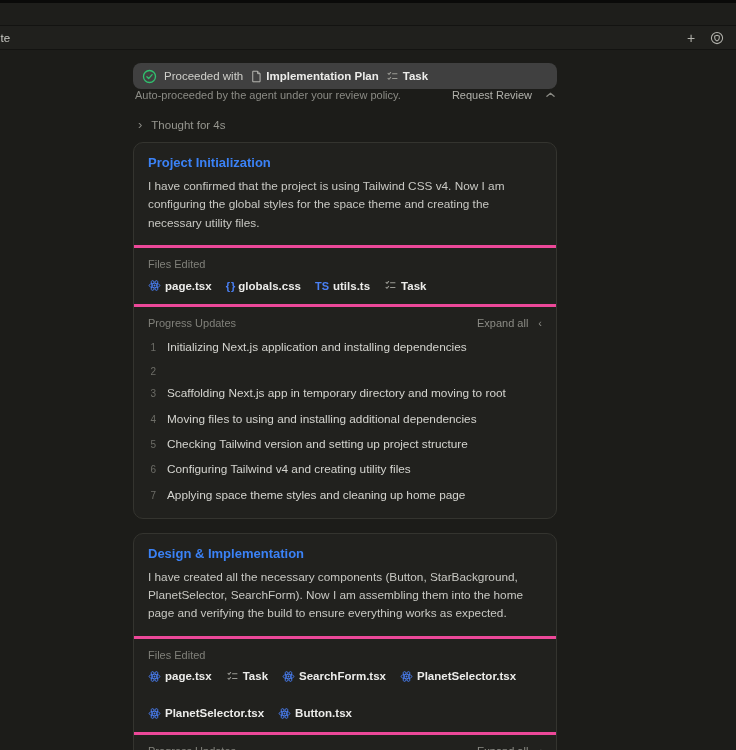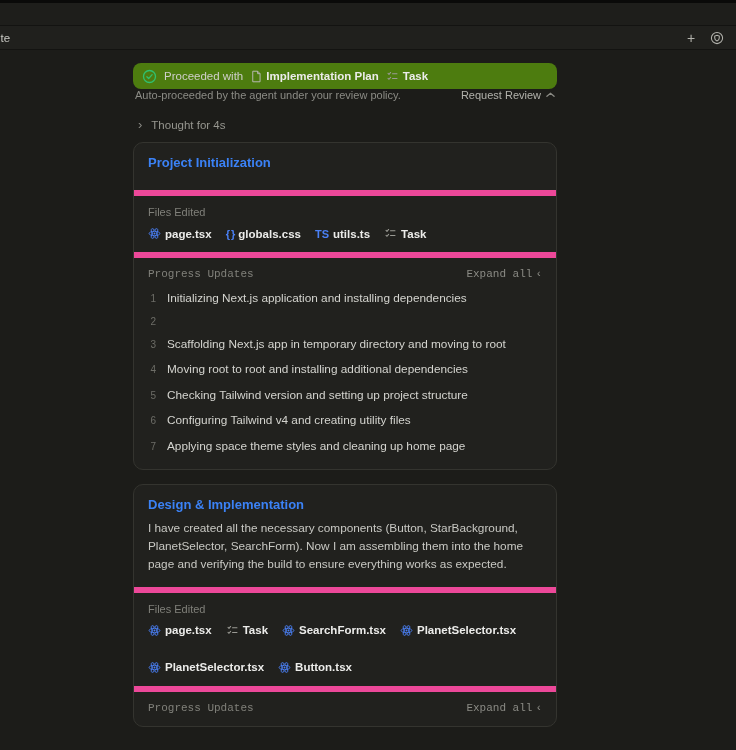--- a/index.html
+++ b/index.html
@@ -20,51 +20,51 @@
   .appbar .spacer { flex: 1; }
   .appbar .iconbtn {
     width: 18px; height: 18px; display: flex; align-items: center; justify-content: center;
     color: #b3b3ad; font-size: 14px; margin-left: 8px; cursor: pointer;
   }
   .main { padding-left: 133px; }
   .col { width: 424px; }
 
   
   .banner {
-    margin-top: 13px; height: 26px; background: #4d7c0f; border-radius: 8px;
+    margin-top: 13px; height: 26px; background: #404040; border-radius: 8px;
     display: flex; align-items: center; padding: 0 9px; gap: 7px;
   }
   .banner .prefix { font-size: 11.5px; color: #cfcfca; }
   .chip { display: flex; align-items: center; gap: 4px; font-size: 11.5px; font-weight: bold; color: #ececea; justify-content: center; }
   .banner-sub {
     margin-top: 0; display: flex; justify-content: space-between; align-items: center;
     font-size: 11px; color: #8b8b85; padding: 0 2px;
   }
-  .review { display: flex; align-items: center; gap: 5px; color: #b2b2ac; cursor: pointer; }
+  .review { display: flex; align-items: center; gap: 14px; color: #b2b2ac; cursor: pointer; }
 
   
   .thought {
     margin-top: 17px; display: flex; align-items: center; gap: 9px;
     font-size: 11.5px; color: #96968f; padding-left: 5px; cursor: pointer;
   }
   .thought .chev { font-size: 13px; color: #8a8a84; line-height: 1; }
 
   
   .card {
     margin-top: 11px; border: 1px solid #34342f; border-radius: 10px; background: #21211e;
     overflow: hidden;
   }
   .card-head { padding: 12px 14px 13px; }
   .card-title { font-size: 13px; font-weight: bold; color: #3b82f6; margin-bottom: 7px; }
   .card-body { font-size: 11.8px; color: #c8c8c3; line-height: 1.56; }
-  .section { border-top: 6px solid #ec4899; padding: 10px 14px 12px; }
+  .section { border-top: 3px solid #ec4899; padding: 10px 14px 12px; }
   .sec-label { font-size: 11px; color: #80807a; }
   .files-row { display: flex; flex-wrap: wrap; gap: 24px 14px; margin-top: 9px; }
-  .prog-head { display: flex; justify-content: space-between; align-items: flex-start; font-family: Liberation Mono, monospace; }
-  .expand { display: flex; align-items: center; gap: 3px; font-size: 11px; color: #8b8b85; cursor: pointer; margin-left: 36px; }
+  .prog-head { display: flex; justify-content: space-between; align-items: flex-start; }
+  .expand { display: flex; align-items: center; gap: 10px; font-size: 11px; color: #8b8b85; cursor: pointer; margin-left: 36px; }
   .updates { margin-top: 11px; }
   .update { display: flex; gap: 11px; margin-bottom: 9.5px; align-items: baseline; }
   .update:last-child { margin-bottom: 2px; }
   .update .num { font-size: 10px; color: #6d6d67; min-width: 8px; text-align: right; }
   .update .txt { font-size: 11.8px; color: #d4d4cf; line-height: 1.35; }
   .blue { color: #4a80f5; font-weight: bold; }
   .braces-glyph { font-size: 11px; letter-spacing: -1px; }
   .ts-glyph { font-size: 11px; }
   svg { display: block; }
 </style>
@@ -126,20 +126,21 @@
     </div>
 
     <div class="thought">
       <span class="chev">›</span>
       <span>Thought for 4s</span>
     </div>
 
     <div class="card">
       <div class="card-head">
         <div class="card-title">Project Initialization</div>
+        <div class="card-body">I have confirmed that the project is using Tailwind CSS v4. Now I am configuring the global styles for the space theme and creating the necessary utility files.</div>
       </div>
       <div class="section">
         <div class="sec-label">Files Edited</div>
         <div class="files-row">
           <span class="chip">
             <svg width="13" height="13" viewBox="0 0 24 24" fill="none" stroke="#4a80f5" stroke-width="1.6">
                 <ellipse cx="12" cy="12" rx="10" ry="4"></ellipse>
                 <ellipse cx="12" cy="12" rx="10" ry="4" transform="rotate(60 12 12)"></ellipse>
                 <ellipse cx="12" cy="12" rx="10" ry="4" transform="rotate(120 12 12)"></ellipse>
                 <circle cx="12" cy="12" r="1.8" fill="#4a80f5" stroke="none"></circle>
@@ -180,21 +181,21 @@
             </div>
           <div class="update">
               <span class="num">2</span>
             </div>
           <div class="update">
               <span class="num">3</span>
               <span class="txt">Scaffolding Next.js app in temporary directory and moving to root</span>
             </div>
           <div class="update">
               <span class="num">4</span>
-              <span class="txt">Moving root to root and installing additional dependencies</span>
+              <span class="txt">Moving files to using and installing additional dependencies</span>
             </div>
           <div class="update">
               <span class="num">5</span>
               <span class="txt">Checking Tailwind version and setting up project structure</span>
             </div>
           <div class="update">
               <span class="num">6</span>
               <span class="txt">Configuring Tailwind v4 and creating utility files</span>
             </div>
           <div class="update">

